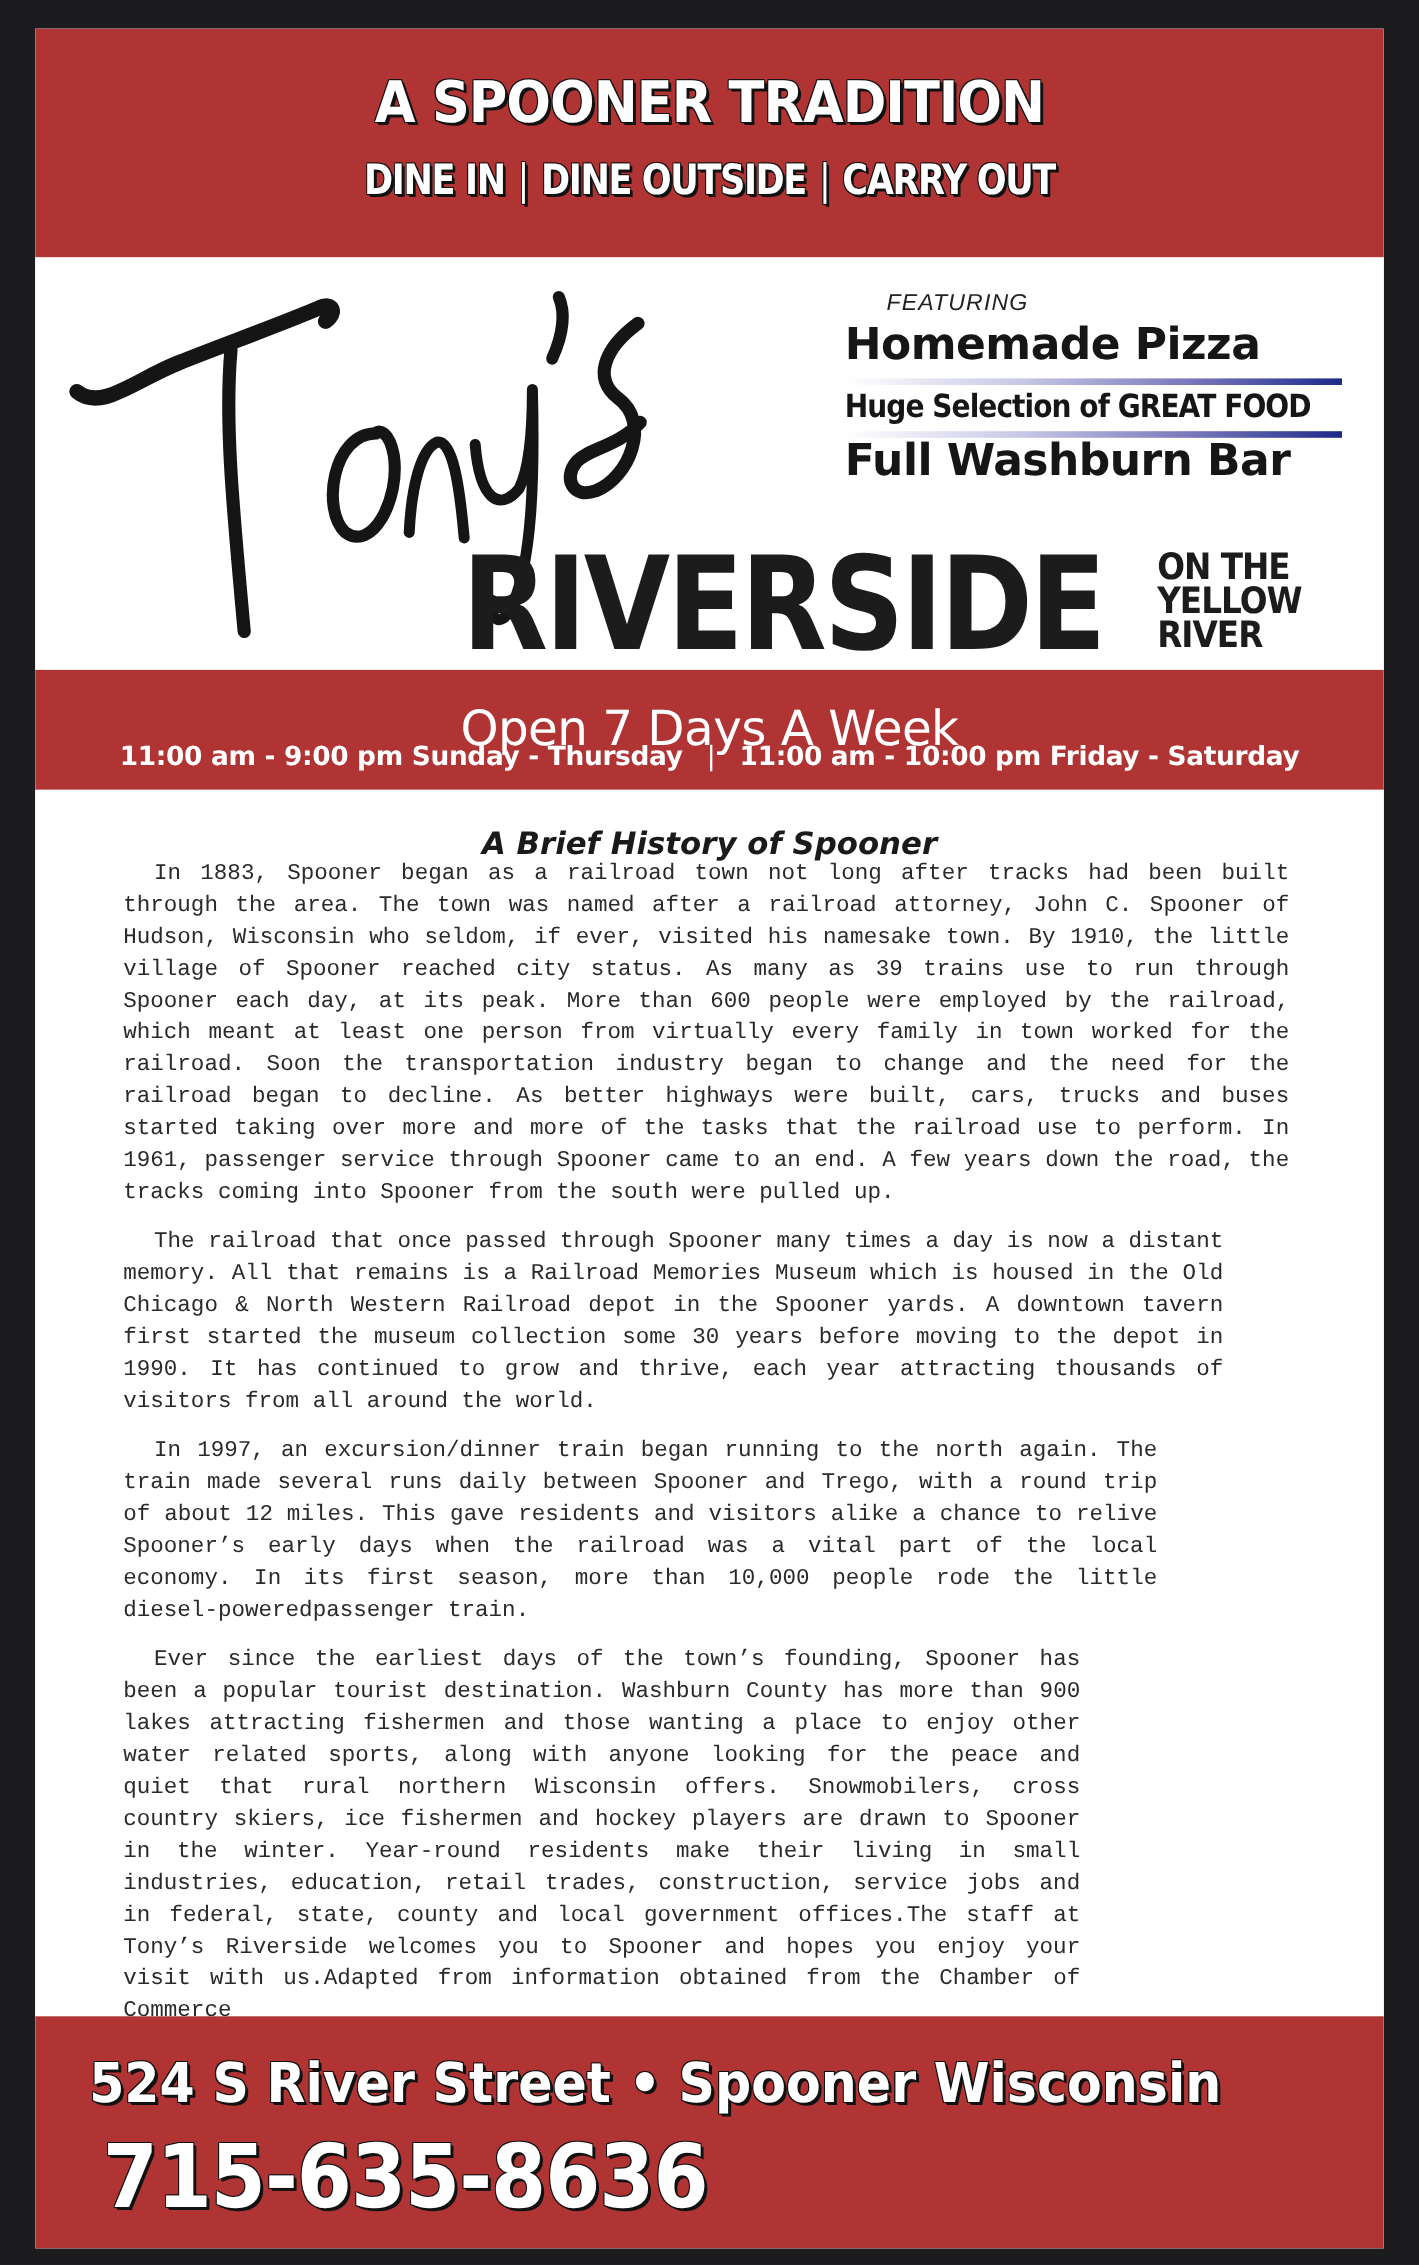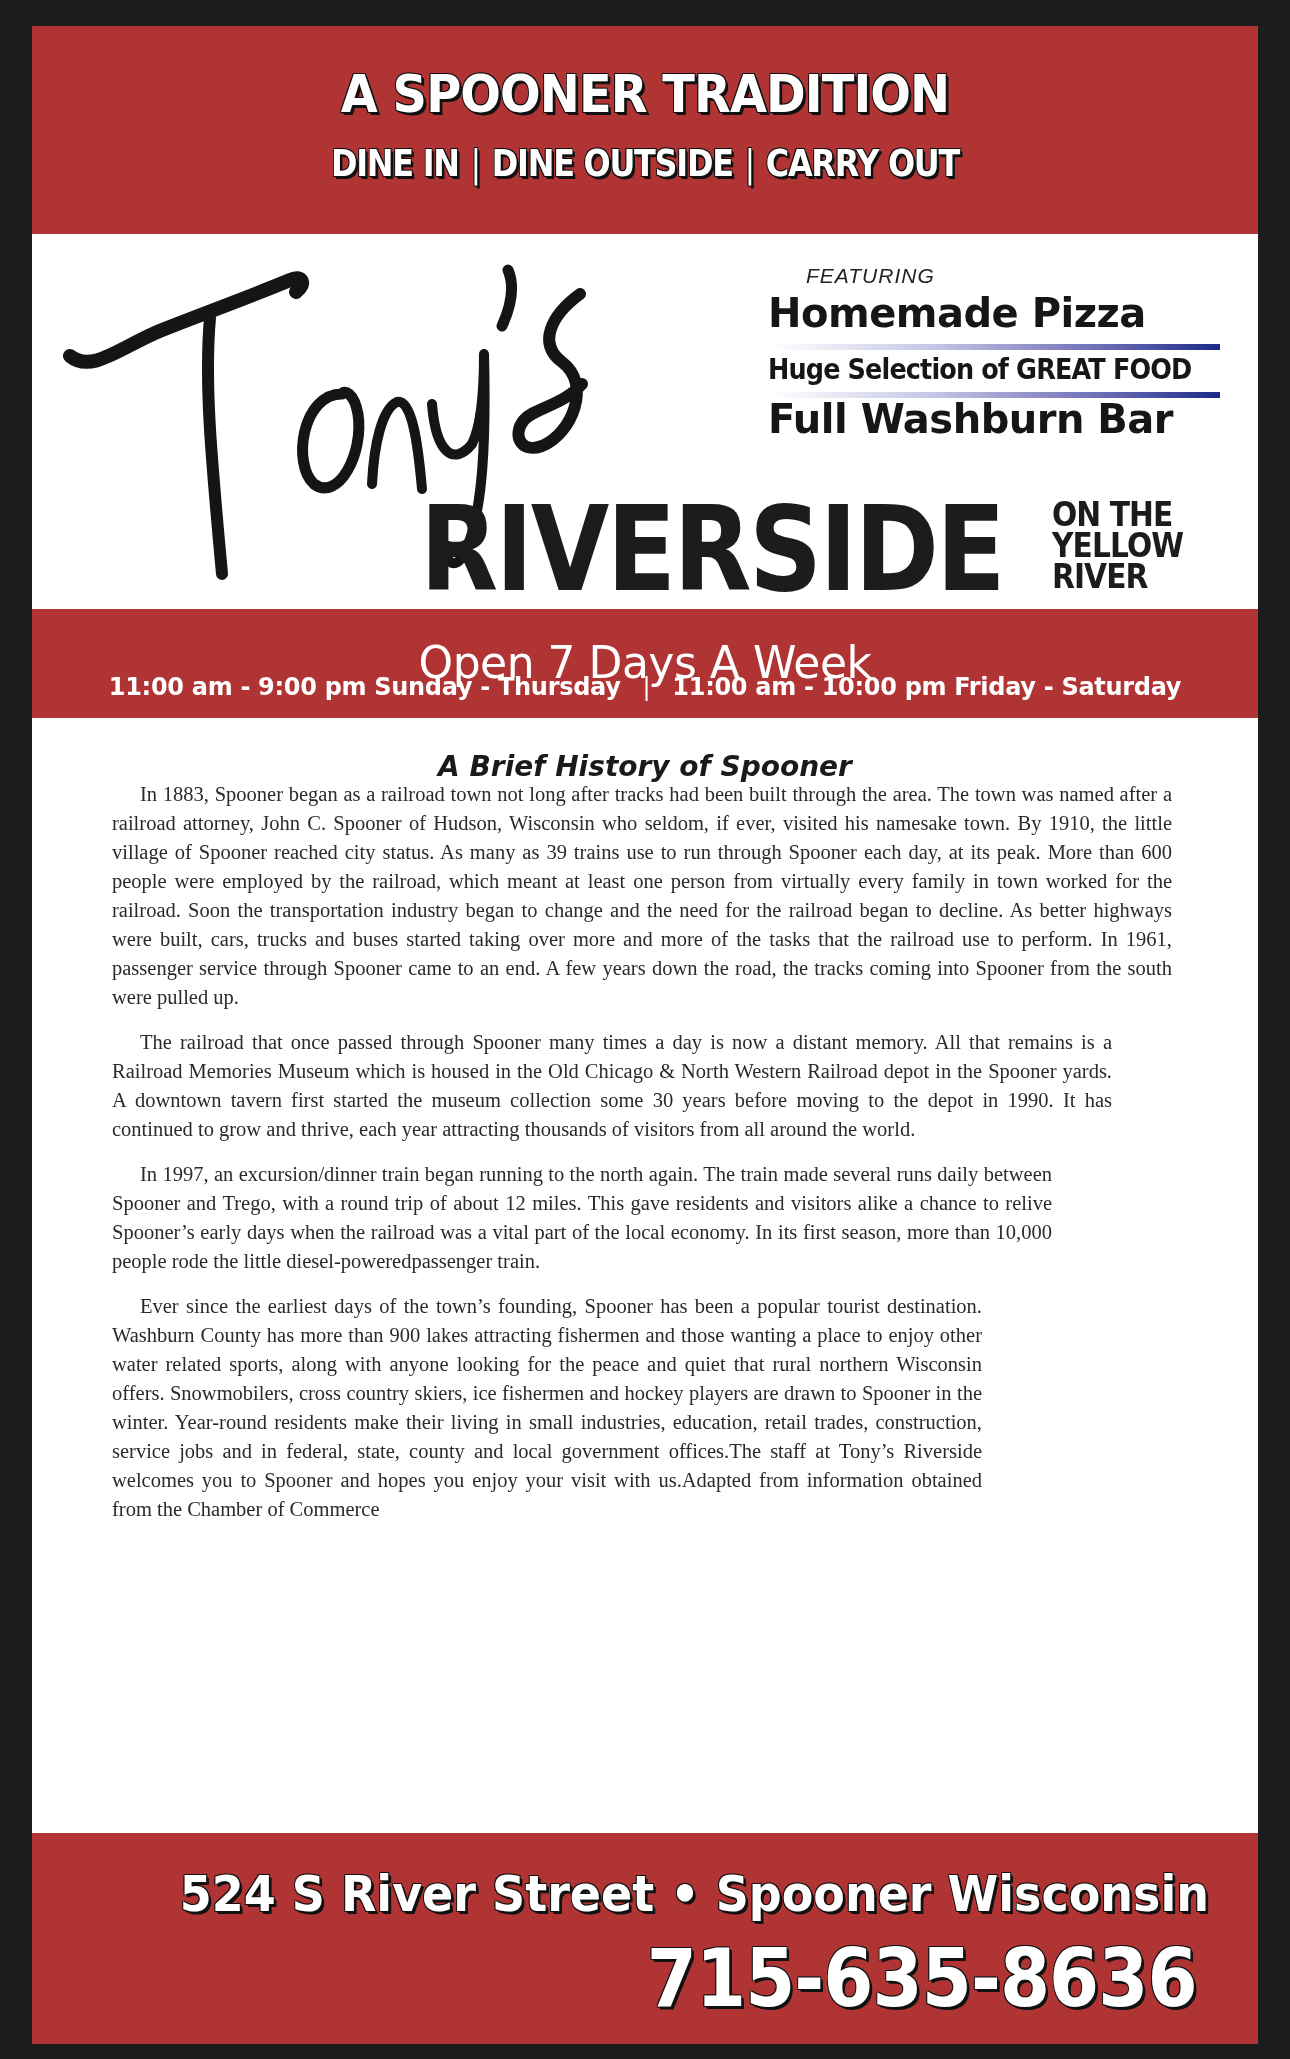--- a/index.html
+++ b/index.html
@@ -31,26 +31,26 @@
 
   
   .hours-band { position: absolute; left: 0; top: 583px; width: 1226px; height: 109px; background: #b03434; color: #fff; text-align: center; }
   .hours-title { position: absolute; left: 0; right: 0; top: 28px; font-family: "DejaVu Sans", sans-serif; font-weight: 400; font-size: 44px; letter-spacing: -0.5px; }
   .hours-line { position: absolute; left: 0; right: 0; top: 64px; font-family: "DejaVu Sans", sans-serif; font-weight: 700; font-size: 24px; letter-spacing: -0.3px; white-space: nowrap; }
   .hours-line .sep { display: inline-block; margin: 0 22px; font-weight: 400; }
 
   
   .history { position: absolute; left: 0; top: 692px; width: 1226px; height: 1115px; background: #fff; }
   .history-title { position: absolute; left: 0; right: 0; top: 20px; text-align: center; font-family: "DejaVu Sans", sans-serif; font-weight: 700; font-style: italic; font-size: 28px; color: #1a1a1a; margin-top: 12px; }
-  .history-body { position: absolute; left: 80px; top: 62px; width: 1060px; color: #2a2a2a; font-family: Liberation Serif, serif; font-size: 20.5px; line-height: 29px; }
+  .history-body { position: absolute; left: 80px; top: 62px; width: 1060px; color: #2a2a2a; font-family: Liberation Mono, monospace; font-size: 20.5px; line-height: 29px; }
   .para { text-indent: 28px; text-align: justify; margin-bottom: 16px; }
   .train-wrap { position: absolute; right: 0; top: 475px; width: 300px; height: 640px; }
 
   
-  .footer-band { position: absolute; left: 0; top: 1807px; width: 1226px; height: 211px; background: #b03434; text-align: right; }
+  .footer-band { position: absolute; left: 0; top: 1807px; width: 1226px; height: 211px; background: #b03434; text-align: left; }
   .address { position: absolute; left: 0; right: 0; top: 36px; font-family: "DejaVu Sans", sans-serif; font-size: 50px; letter-spacing: 0; line-height: 1; transform: scaleX(0.92); }
   .phone { position: absolute; left: 0; right: 0; top: 106px; font-family: "DejaVu Sans", sans-serif; font-size: 80px; line-height: 1; letter-spacing: -1px; transform: scaleX(0.9); }
 </style>
 </head>
 <body>
 
 <div class="flyer">
 
   <div class="top-band">
     <div class="top-title shadow-text">A SPOONER TRADITION</div>

